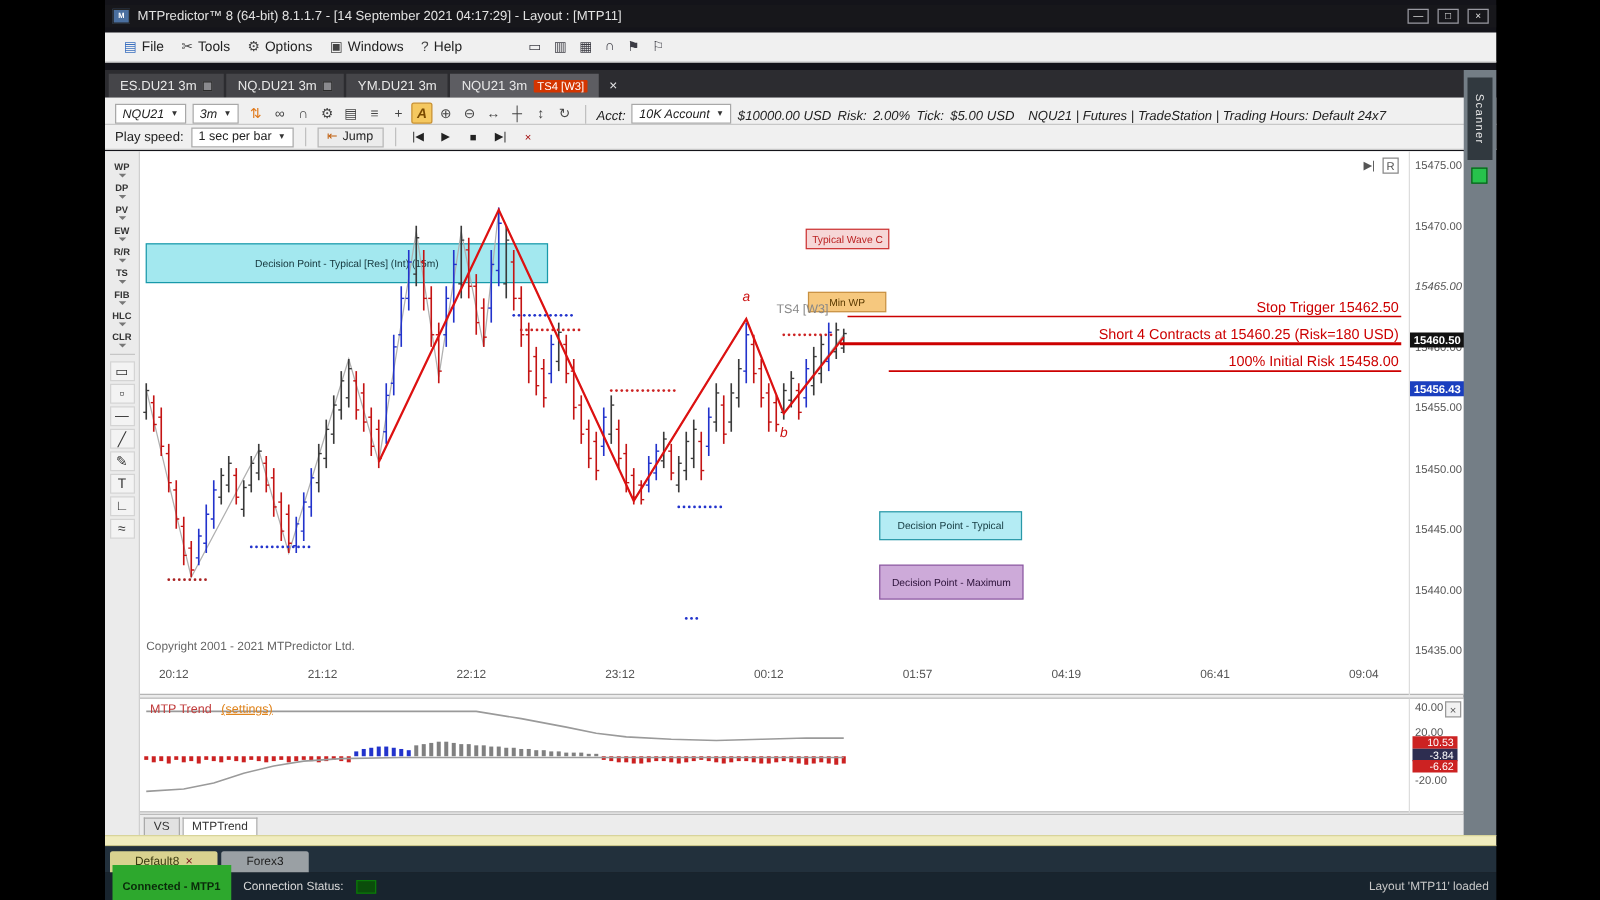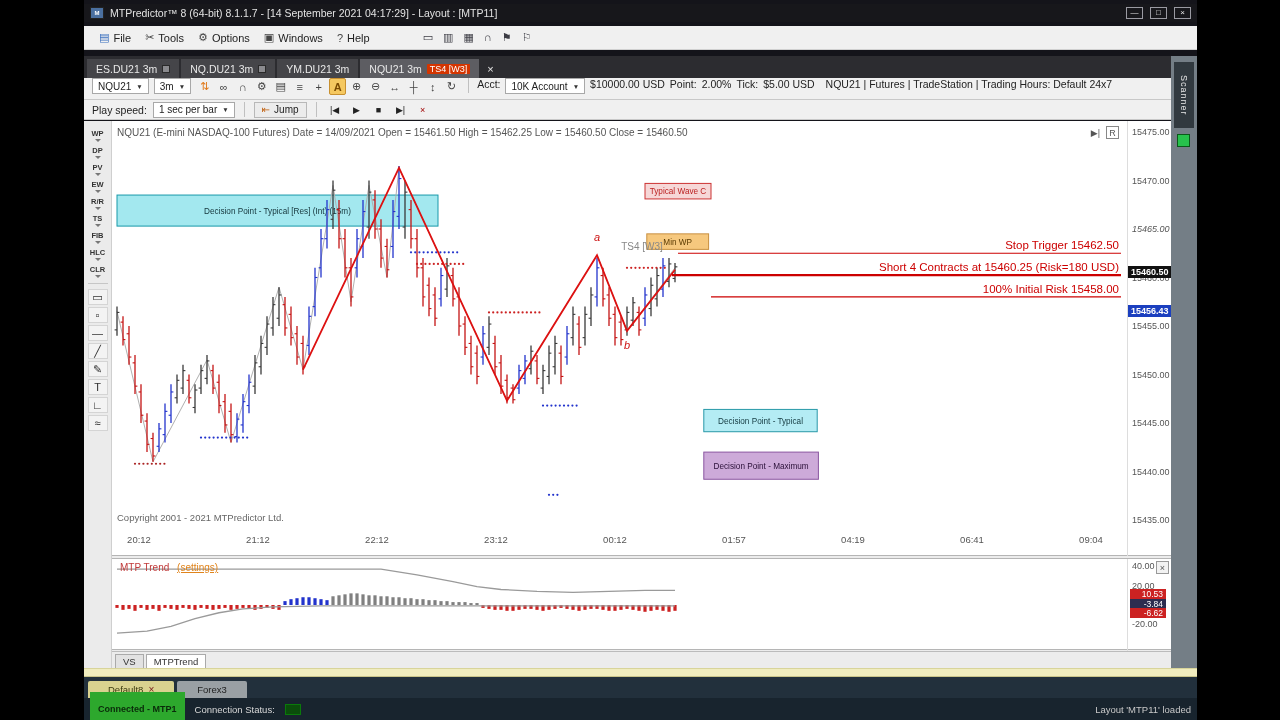--- a/index.html
+++ b/index.html
@@ -30,21 +30,21 @@
         padding:2px 9px;margin-right:2px;height:19px;}
   .ctab.active{background:#5d5d62;}
   .ctab-marker{width:8px;height:8px;background:#8a8a8e;border:1px solid #2a2a2a;display:inline-block;}
   .ctab-badge{background:#d43500;color:#fff;font-size:9px;padding:0 3px;border-radius:1px;}
   .ctab-close{color:#e8e8e8;font-size:11px;padding:2px 6px;height:19px;display:flex;align-items:center;}
   .strip-spacer{flex:1;}
   .strip-overflow{color:#ddd;font-size:9px;padding:0 6px 4px 0;}
 
   
   .toolbar1{position:absolute;top:78px;left:0;right:0;height:22px;background:#f0f0f0;border-bottom:1px solid #c8c8c8;
-            display:flex;align-items:flex-start;padding:0 8px;font-size:10.5px;gap:5px;white-space:nowrap;}
+            display:flex;align-items:flex-end;padding:0 8px;font-size:10.5px;gap:5px;white-space:nowrap;font-style:italic;}
   .toolbar2{position:absolute;top:100px;left:0;right:0;height:20px;background:#f0f0f0;border-bottom:1px solid #c8c8c8;
             display:flex;align-items:center;padding:0 8px;font-size:10.5px;gap:6px;}
   .sel{display:inline-flex;align-items:center;gap:5px;background:#fff;border:1px solid #a8a8a8;padding:0 5px;height:16px;font-size:10px;}
   .car{font-size:6.5px;color:#333;}
   .tbicon{min-width:17px;height:17px;display:inline-flex;align-items:center;justify-content:center;font-size:11px;
           border-radius:2px;padding:0 1px;}
   .tbsep{width:1px;height:15px;background:#c0c0c0;margin:0 3px;}
   .tb-label{color:#222;}
   .tb-info{color:#222;margin-left:6px;}
   .tb-overflow{margin-left:auto;color:#555;font-size:10px;}
@@ -199,21 +199,21 @@
           <span class="tbicon" style="color: rgb(68, 68, 68);">↕</span>
           <span class="tbicon" style="color: rgb(68, 68, 68);">↻</span>
         </span>
       <span class="tbsep"></span>
       <span class="tb-label">Acct:</span>
       <span class="sel">
           <span>10K Account</span>
           <span class="car">▼</span>
         </span>
       <span class="tb-label">$10000.00 USD</span>
-      <span class="tb-label">Point:</span>
+      <span class="tb-label">Risk:</span>
       <span class="tb-label">2.00%</span>
       <span class="tb-label">Tick:</span>
       <span class="tb-label">$5.00 USD</span>
       <span class="tb-info">NQU21 | Futures | TradeStation | Trading Hours: Default 24x7</span>
       <span class="tb-overflow">›</span>
     </div>
 
     <div class="toolbar2">
       <span class="tb-label">Play speed:</span>
       <span class="sel">
@@ -261,21 +261,20 @@
           <div class="rail-tool">▫</div>
           <div class="rail-tool">―</div>
           <div class="rail-tool">╱</div>
           <div class="rail-tool">✎</div>
           <div class="rail-tool">T</div>
           <div class="rail-tool">∟</div>
           <div class="rail-tool">≈</div>
         </div>
 
       <div class="chartarea">
-        <div class="chart-header">NQU21 (E-mini NASDAQ-100 Futures) Date = 14/09/2021 Open = 15461.50 High = 15462.25 Low = 15460.50 Close = 15460.50</div>
         <div class="chart-hicons">
           <span>▶|</span>
           <span class="rbadge">R</span>
         </div>
         <svg id="plot" style="position:absolute;left:0;top:0;" width="1015" height="408" viewBox="0 0 1015 408">
             <g>
               <g>
                 <rect x="5" y="74.05" width="321" height="31.040000000007055" fill="rgba(72,209,224,0.5)" stroke="#1899aa" stroke-width="1"></rect>
                 <text x="165.5" y="92.57000000000352" text-anchor="middle" font-size="8.2" fill="#14343a">Decision Point - Typical [Res] (Int) (15m)</text>
               </g>

